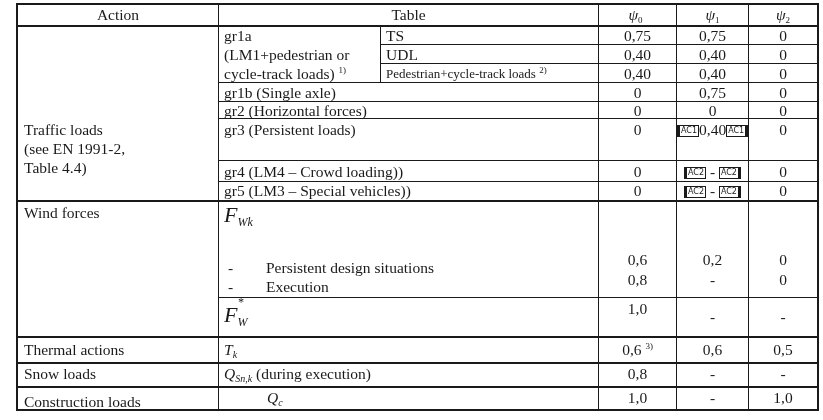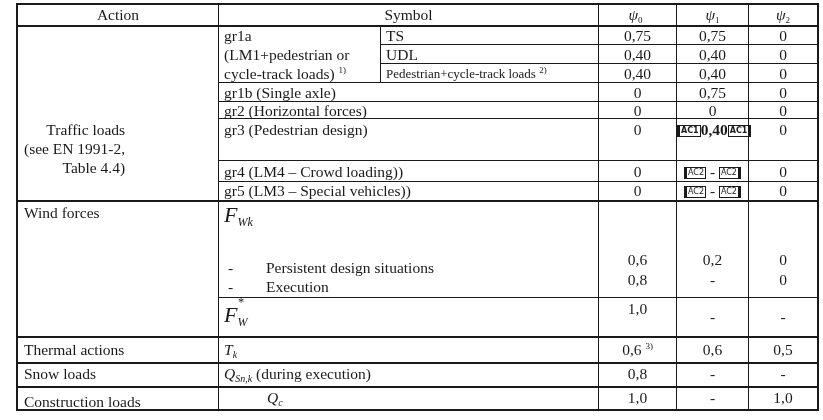--- a/index.html
+++ b/index.html
@@ -51,26 +51,26 @@
 
   <div class="ln v thick" style="left:16px;top:3px;height:408px;"></div>
   <div class="ln v" style="left:218px;top:3px;height:408px;"></div>
   <div class="ln v" style="left:380px;top:25px;height:57px;"></div>
   <div class="ln v" style="left:598px;top:3px;height:408px;"></div>
   <div class="ln v" style="left:676px;top:3px;height:408px;"></div>
   <div class="ln v" style="left:748px;top:3px;height:408px;"></div>
   <div class="ln v thick" style="left:817px;top:3px;height:408px;"></div>
 
   <div class="cell c" style="left:18px;width:200px;top:5px;">Action</div>
-  <div class="cell c" style="left:219px;width:379px;top:5px;">Symbol</div>
+  <div class="cell c" style="left:219px;width:379px;top:5px;">Table</div>
   <div class="cell c" style="left:597px;width:77px;top:5px;"><span class="psi">ψ</span><span class="psub">0</span></div>
   <div class="cell c" style="left:677px;width:71px;top:5px;"><span class="psi">ψ</span><span class="psub">1</span></div>
   <div class="cell c" style="left:749px;width:68px;top:5px;"><span class="psi">ψ</span><span class="psub">2</span></div>
 
-  <div class="cell" style="left:24px;top:120px;text-align:right;">
+  <div class="cell" style="left:24px;top:120px;">
     <div>Traffic loads</div>
     <div>(see EN 1991-2,</div>
     <div>Table 4.4)</div>
   </div>
 
   <div class="cell" style="left:224px;top:26px;">
     <div>gr1a</div>
     <div>(LM1+pedestrian or</div>
     <div><span>cycle-track loads)</span> <span class="sup">1)</span></div>
   </div>
@@ -93,23 +93,23 @@
   <div class="cell" style="left:224px;top:83px;">gr1b (Single axle)</div>
   <div class="cell c" style="left:599px;width:77px;top:83px;">0</div>
   <div class="cell c" style="left:677px;width:71px;top:83px;">0,75</div>
   <div class="cell c" style="left:749px;width:68px;top:83px;">0</div>
 
   <div class="cell" style="left:224px;top:101px;">gr2 (Horizontal forces)</div>
   <div class="cell c" style="left:599px;width:77px;top:101px;">0</div>
   <div class="cell c" style="left:677px;width:71px;top:101px;">0</div>
   <div class="cell c" style="left:749px;width:68px;top:101px;">0</div>
 
-  <div class="cell" style="left:224px;top:120px;">gr3 (Pedestrian design)</div>
+  <div class="cell" style="left:224px;top:120px;">gr3 (Persistent loads)</div>
   <div class="cell c" style="left:599px;width:77px;top:120px;">0</div>
-  <div class="cell c" style="left:677px;width:71px;top:120px;font-weight:bold;"><span class="ac acb">AC1</span><span>0,40</span><span class="ac acr">AC1</span></div>
+  <div class="cell c" style="left:677px;width:71px;top:120px;"><span class="ac acb">AC1</span><span>0,40</span><span class="ac acr">AC1</span></div>
   <div class="cell c" style="left:749px;width:68px;top:120px;">0</div>
 
   <div class="cell" style="left:224px;top:162px;">gr4 (LM4 – Crowd loading))</div>
   <div class="cell c" style="left:599px;width:77px;top:162px;">0</div>
   <div class="cell c" style="left:677px;width:71px;top:162px;"><span class="ac acb">AC2</span> <span>-</span> <span class="ac acr">AC2</span></div>
   <div class="cell c" style="left:749px;width:68px;top:162px;">0</div>
 
   <div class="cell" style="left:224px;top:181px;">gr5 (LM3 – Special vehicles))</div>
   <div class="cell c" style="left:599px;width:77px;top:181px;">0</div>
   <div class="cell c" style="left:677px;width:71px;top:181px;"><span class="ac acb">AC2</span> <span>-</span> <span class="ac acr">AC2</span></div>

